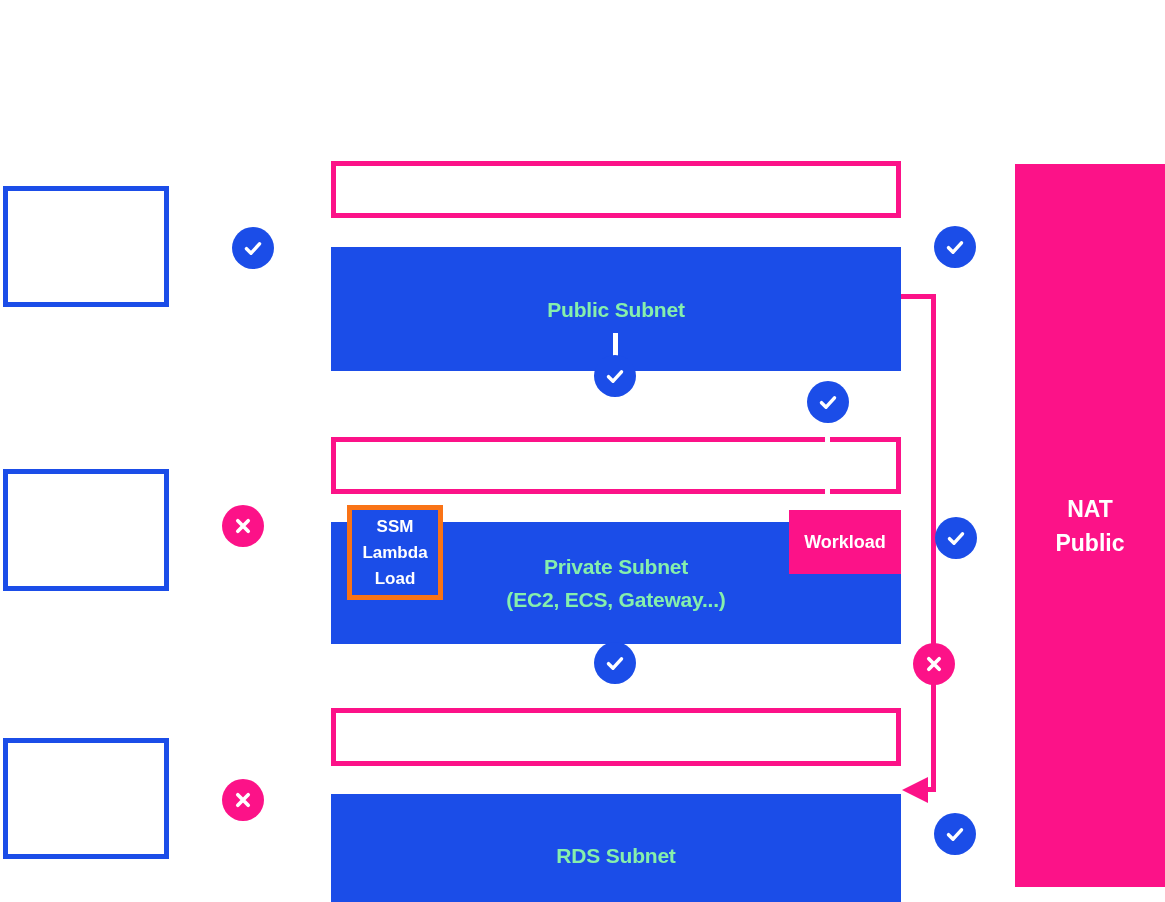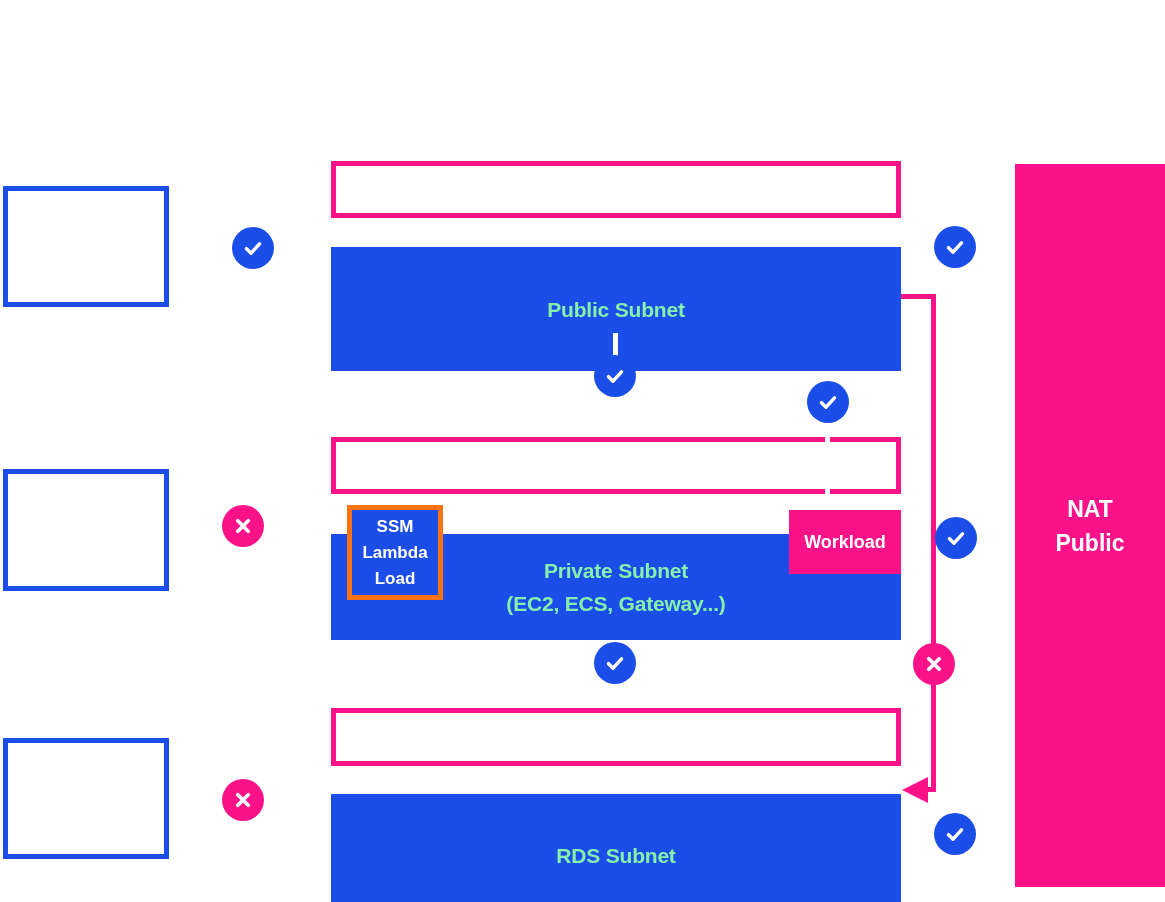--- a/index.html
+++ b/index.html
@@ -18,21 +18,21 @@
 
   
   .subnet-header{position:absolute;left:331px;width:570px;height:57px;background:#fff;border:5px solid var(--pink);z-index:1;}
   .hdr-public{top:161px;} .hdr-private{top:437px;} .hdr-rds{top:708px;height:58px;}
 
   
   .subnet-body{position:absolute;left:331px;width:570px;background:var(--blue);color:#86efac;
     display:flex;flex-direction:column;align-items:center;justify-content:center;
     font-weight:700;font-size:21px;line-height:33px;text-align:center;letter-spacing:-0.2px;z-index:1;margin-top:26px;}
   .body-public{top:221px;height:124px;}
-  .body-private{top:508px;height:106px;}
+  .body-private{top:496px;height:122px;}
   .body-rds{top:768px;height:122px;}
 
   
   .ssm-box{position:absolute;left:347px;top:505px;width:96px;height:95px;border:5px solid #f97316;background:var(--blue);
     color:#fff;display:flex;flex-direction:column;align-items:center;justify-content:center;
     font-weight:700;font-size:17px;line-height:26px;text-align:center;z-index:2;}
 
   
   .workload-box{position:absolute;left:789px;top:510px;width:112px;height:64px;background:var(--pink);
     color:#fff;display:flex;align-items:center;justify-content:center;

